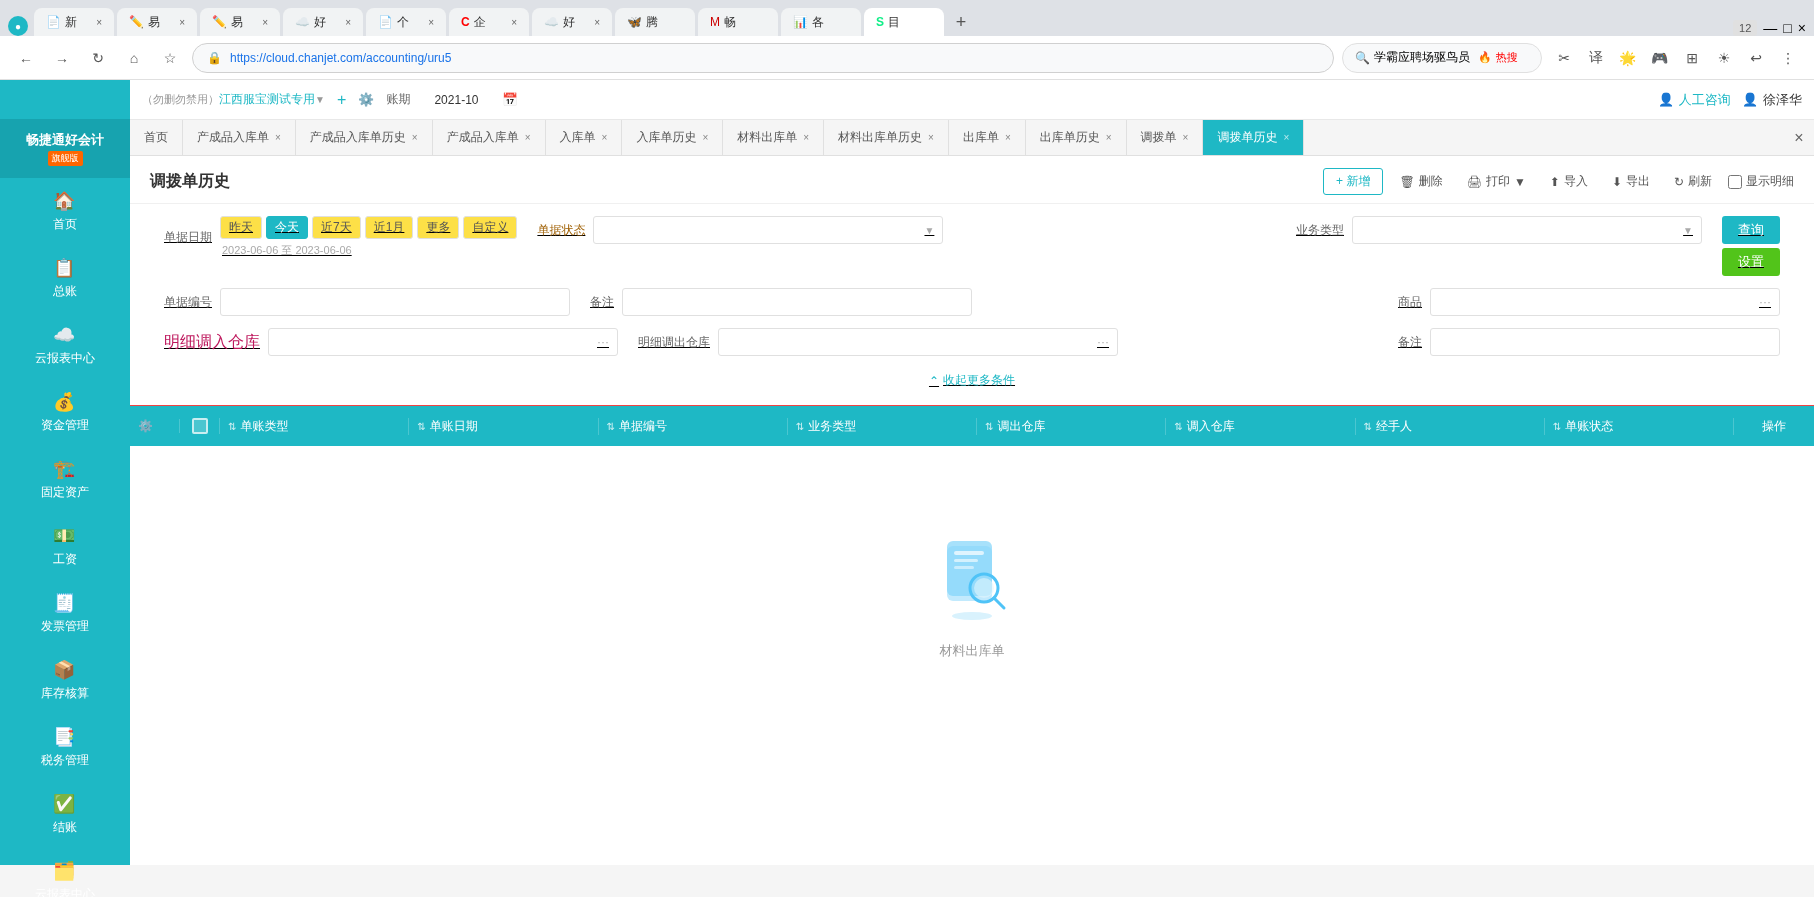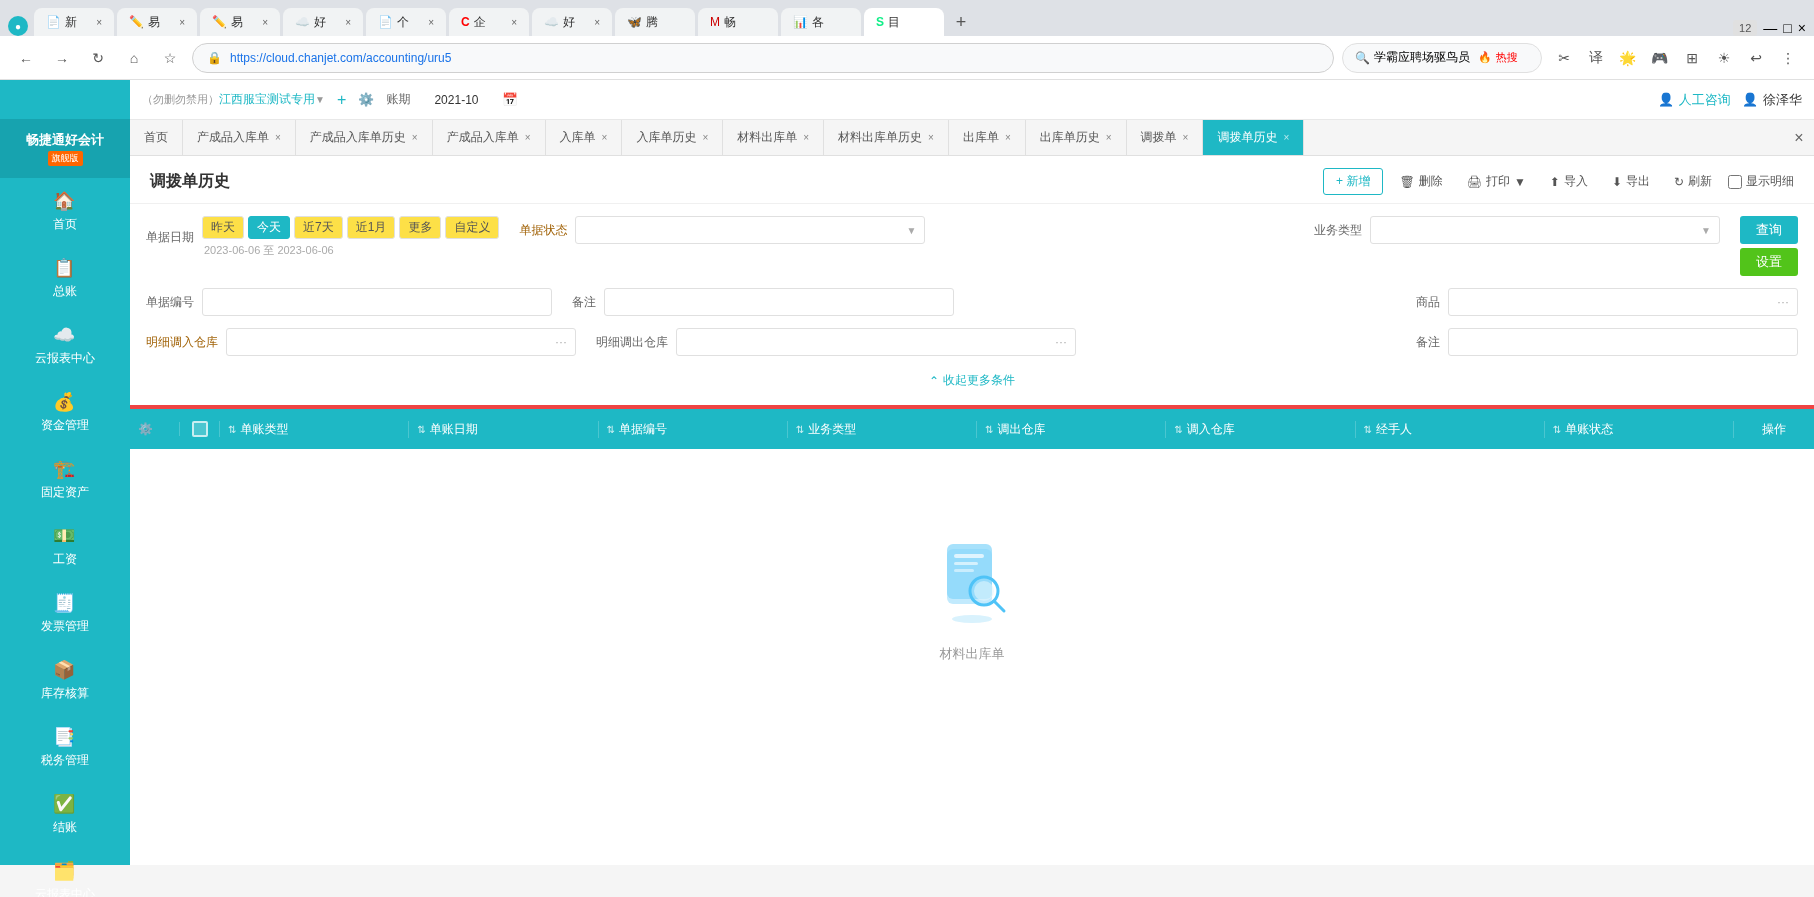--- a/index.html
+++ b/index.html
@@ -32,21 +32,21 @@
     .app-tab.active .close-x { color: #fff; }
 
     
     .main-content { flex: 1; background: #fff; overflow: auto; padding: 0; }
     .page-header { display: flex; align-items: center; justify-content: space-between; padding: 12px 20px 8px; border-bottom: 1px solid #f0f0f0; }
     .page-title { font-size: 16px; font-weight: bold; color: #333; }
     .page-actions { display: flex; align-items: center; gap: 8px; }
     .action-btn { display: flex; align-items: center; gap: 4px; font-size: 12px; color: #555; cursor: pointer; padding: 4px 8px; border: none; background: none; }
 
     
-    .filter-area { padding: 12px 16px; background: #fff; border-bottom: 4px solid #ef4444; }
+    .filter-area { padding: 12px 34px; background: #fff; border-bottom: 1px solid #ef4444; text-decoration: underline; }
     .date-btn { padding: 2px 8px; border: 1px solid #e0e0e0; border-radius: 3px; font-size: 12px; cursor: pointer; background: #fde047; color: #555; }
     .date-btn.active { background: #1eb8c5; color: #fff; border-color: #1eb8c5; }
     .filter-input { height: 28px; border: 1px solid #e0e0e0; border-radius: 3px; padding: 0 8px; font-size: 12px; width: 200px; }
     .collapse-btn { display: flex; align-items: center; justify-content: center; gap: 4px; color: #1eb8c5; font-size: 12px; cursor: pointer; padding: 4px 0; margin-top: 4px; }
 
     
     .table-wrapper { padding: 0 0; }
     .table-header { background: #1eb8c5; display: flex; align-items: center; height: 40px; }
     .th-cell { flex: 1; padding: 0 8px; font-size: 12px; color: #fff; display: flex; align-items: center; gap: 4px; border-right: 1px solid rgba(255,255,255,0.2); white-space: nowrap; }
     .th-cell.fixed-small { flex: 0 0 50px; }
@@ -388,21 +388,21 @@
           <div style="display:flex; align-items:center; gap:8px;">
             <span style="font-size:12px; color:#666; white-space:nowrap;">商品</span>
             <div style="width:350px; height:28px; border:1px solid #e0e0e0; border-radius:3px; padding:0 8px; display:flex; align-items:center; justify-content:flex-end; cursor:pointer; background:#fff;">
               <span style="color:#aaa; font-size:12px;">···</span>
             </div>
           </div>
         </div>
 
         <div style="display:flex; align-items:center; gap:20px; margin-bottom:8px;">
           <div style="display:flex; align-items:center; gap:8px;">
-            <span style="font-size:12px; color:#a16207; white-space:nowrap;">明细调入仓库</span>
+            <span style="font-size:16px; color:#be185d; white-space:nowrap;">明细调入仓库</span>
             <div style="width:350px; height:28px; border:1px solid #e0e0e0; border-radius:3px; padding:0 8px; display:flex; align-items:center; justify-content:flex-end; cursor:pointer; background:#fff;">
               <span style="color:#aaa; font-size:12px;">···</span>
             </div>
           </div>
           <div style="display:flex; align-items:center; gap:8px; flex:1;">
             <span style="font-size:12px; color:#666; white-space:nowrap;">明细调出仓库</span>
             <div style="flex:1; max-width:400px; height:28px; border:1px solid #e0e0e0; border-radius:3px; padding:0 8px; display:flex; align-items:center; justify-content:flex-end; cursor:pointer; background:#fff;">
               <span style="color:#aaa; font-size:12px;">···</span>
             </div>
           </div>

